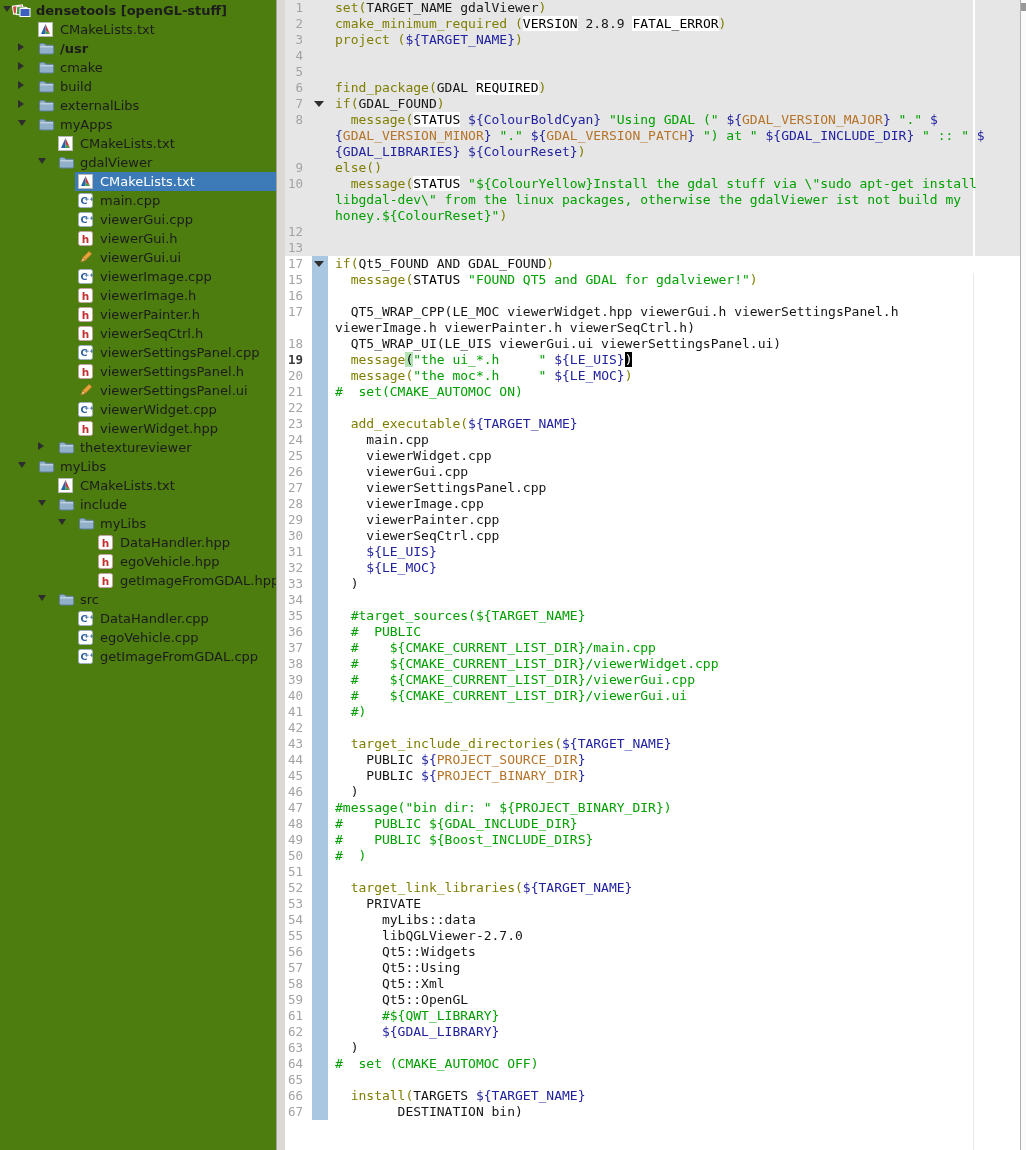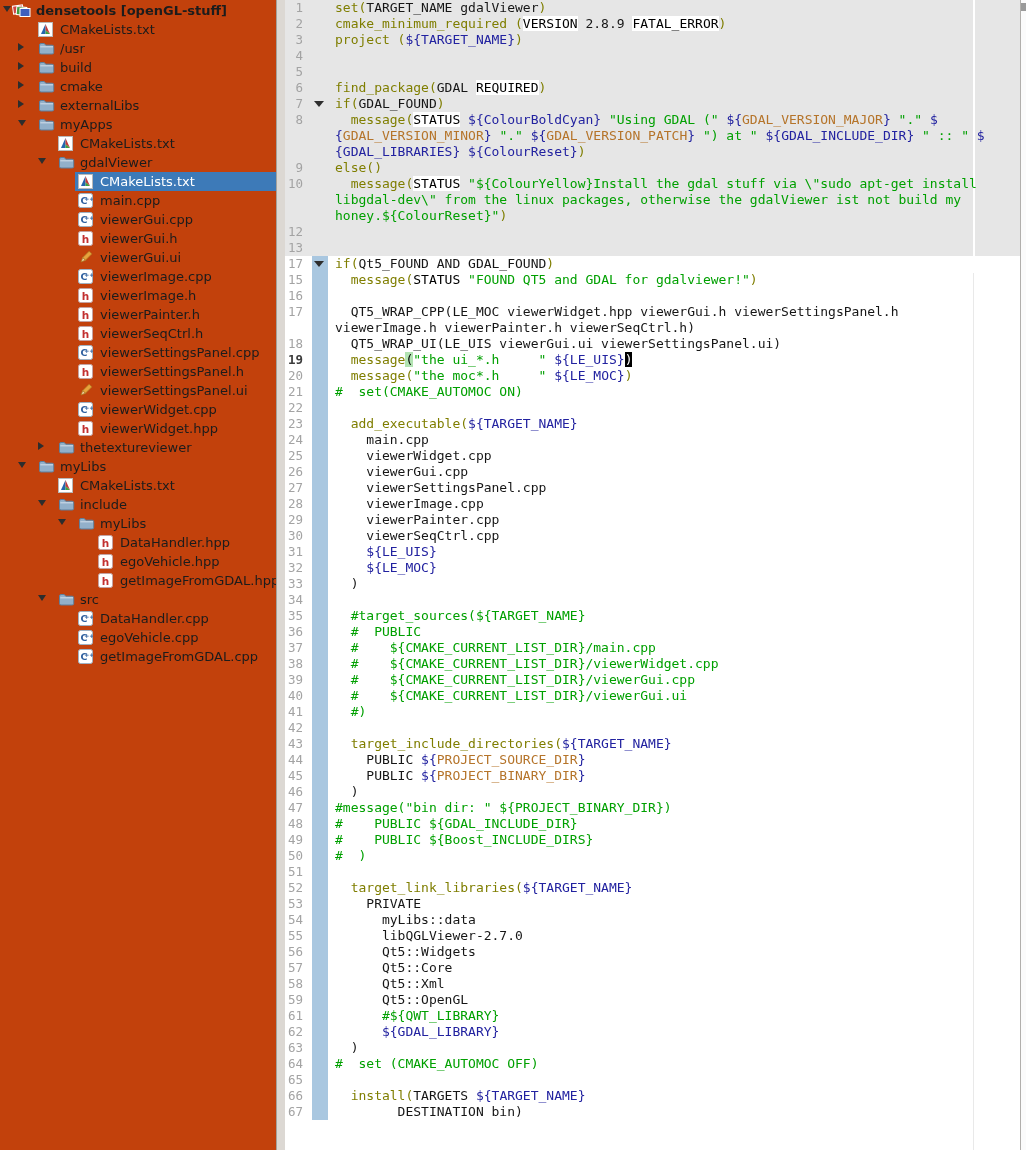--- a/index.html
+++ b/index.html
@@ -1,20 +1,20 @@
 <!DOCTYPE html>
 <html style="--sel: #3d7ab8; --grayreg: #e6e6e6; --bar: #a9c7e0; --gutter: #a3a3a3; --cmd: #7f7e00; --str: #00a000; --cmt: #00a000; --var: #2222a0; --kvar: #b5742a; --kwbg: #ffffff; --brk: #b2e3b2; --cur: #000000;"><head>
 <meta charset="utf-8">
 <style>
   html,body{margin:0;padding:0;background:#fff;}
   body{width:1026px;height:1150px;overflow:hidden;font-family:"DejaVu Sans",sans-serif;}
   #root{position:relative;width:1026px;height:1150px;background:#fff;overflow:hidden;}
 
   
-  #sidebar{position:absolute;left:0;top:0;width:276px;height:1150px;background:#c2410c;overflow:hidden;border-right:1px solid #a5a29c;}
+  #sidebar{position:absolute;left:0;top:0;width:276px;height:1150px;background:#4d7c0f;overflow:hidden;border-right:1px solid #a5a29c;}
   #tree{position:absolute;left:0;top:1px;width:276px;}
   .trow{position:relative;height:19px;line-height:19px;font-size:13px;color:#1c1c1c;white-space:nowrap;}
   .selband{position:absolute;top:0;bottom:0;right:0;background:var(--sel);}
   .arr{position:absolute;top:5px;width:0;height:0;}
   .arr.exp{border-left:4.5px solid transparent;border-right:4.5px solid transparent;border-top:6px solid #2d2d2d;}
   .arr.col{border-top:4.5px solid transparent;border-bottom:4.5px solid transparent;border-left:6px solid #2d2d2d;margin-top:-1px;}
   .ticon{position:absolute;top:2px;width:18px;height:15px;}
   .ticon svg{display:block;}
   .tlabel{position:absolute;top:0;}
   .trow.bold .tlabel{font-weight:bold;}
@@ -82,41 +82,41 @@
           <span class="tlabel" style="left: 60px;">CMakeLists.txt</span>
         </div>
         <div class="trow">
           <span class="arr col" style="left: 18px;"></span>
           <span class="ticon" style="left: 38px;">
             <svg width="17" height="15" viewBox="0 0 17 15">
               <path d="M1.5 4 Q1.5 2.5 3 2.5 L6.2 2.5 L7.8 4.2 L14.2 4.2 Q15.7 4.2 15.7 5.7 L15.7 11.5 Q15.7 13 14.2 13 L3 13 Q1.5 13 1.5 11.5 Z" fill="#92b0ca" stroke="#5e7f9c" stroke-width="1"></path>
               <path d="M2.3 5.8 L15 5.8" stroke="#cddbe7" stroke-width="1.1"></path>
             </svg>
           </span>
-          <span class="tlabel" style="left: 60px;">/usr</span>
+          <span class="tlabel" style="left: 60px; font-weight: bold;">/usr</span>
         </div>
         <div class="trow">
           <span class="arr col" style="left: 18px;"></span>
           <span class="ticon" style="left: 38px;">
             <svg width="17" height="15" viewBox="0 0 17 15">
               <path d="M1.5 4 Q1.5 2.5 3 2.5 L6.2 2.5 L7.8 4.2 L14.2 4.2 Q15.7 4.2 15.7 5.7 L15.7 11.5 Q15.7 13 14.2 13 L3 13 Q1.5 13 1.5 11.5 Z" fill="#92b0ca" stroke="#5e7f9c" stroke-width="1"></path>
               <path d="M2.3 5.8 L15 5.8" stroke="#cddbe7" stroke-width="1.1"></path>
             </svg>
           </span>
+          <span class="tlabel" style="left: 60px;">cmake</span>
+        </div>
+        <div class="trow">
+          <span class="arr col" style="left: 18px;"></span>
+          <span class="ticon" style="left: 38px;">
+            <svg width="17" height="15" viewBox="0 0 17 15">
+              <path d="M1.5 4 Q1.5 2.5 3 2.5 L6.2 2.5 L7.8 4.2 L14.2 4.2 Q15.7 4.2 15.7 5.7 L15.7 11.5 Q15.7 13 14.2 13 L3 13 Q1.5 13 1.5 11.5 Z" fill="#92b0ca" stroke="#5e7f9c" stroke-width="1"></path>
+              <path d="M2.3 5.8 L15 5.8" stroke="#cddbe7" stroke-width="1.1"></path>
+            </svg>
+          </span>
           <span class="tlabel" style="left: 60px;">build</span>
-        </div>
-        <div class="trow">
-          <span class="arr col" style="left: 18px;"></span>
-          <span class="ticon" style="left: 38px;">
-            <svg width="17" height="15" viewBox="0 0 17 15">
-              <path d="M1.5 4 Q1.5 2.5 3 2.5 L6.2 2.5 L7.8 4.2 L14.2 4.2 Q15.7 4.2 15.7 5.7 L15.7 11.5 Q15.7 13 14.2 13 L3 13 Q1.5 13 1.5 11.5 Z" fill="#92b0ca" stroke="#5e7f9c" stroke-width="1"></path>
-              <path d="M2.3 5.8 L15 5.8" stroke="#cddbe7" stroke-width="1.1"></path>
-            </svg>
-          </span>
-          <span class="tlabel" style="left: 60px;">cmake</span>
         </div>
         <div class="trow">
           <span class="arr col" style="left: 18px;"></span>
           <span class="ticon" style="left: 38px;">
             <svg width="17" height="15" viewBox="0 0 17 15">
               <path d="M1.5 4 Q1.5 2.5 3 2.5 L6.2 2.5 L7.8 4.2 L14.2 4.2 Q15.7 4.2 15.7 5.7 L15.7 11.5 Q15.7 13 14.2 13 L3 13 Q1.5 13 1.5 11.5 Z" fill="#92b0ca" stroke="#5e7f9c" stroke-width="1"></path>
               <path d="M2.3 5.8 L15 5.8" stroke="#cddbe7" stroke-width="1.1"></path>
             </svg>
           </span>
           <span class="tlabel" style="left: 60px;">externalLibs</span>
@@ -466,21 +466,21 @@
         <div class="erow"><span class="ln">47</span><div class="bar"></div><span class="code"><span class="t-cmt">#message("bin dir: " ${PROJECT_BINARY_DIR})</span></span></div>
         <div class="erow"><span class="ln">48</span><div class="bar"></div><span class="code"><span class="t-cmt">#    PUBLIC ${GDAL_INCLUDE_DIR}</span></span></div>
         <div class="erow"><span class="ln">49</span><div class="bar"></div><span class="code"><span class="t-cmt">#    PUBLIC ${Boost_INCLUDE_DIRS}</span></span></div>
         <div class="erow"><span class="ln">50</span><div class="bar"></div><span class="code"><span class="t-cmt">#  )</span></span></div>
         <div class="erow"><span class="ln">51</span><div class="bar"></div><span class="code"></span></div>
         <div class="erow"><span class="ln">52</span><div class="bar"></div><span class="code"><span class="t-arg">  </span><span class="t-cmd">target_link_libraries(</span><span class="t-var">${TARGET_NAME}</span></span></div>
         <div class="erow"><span class="ln">53</span><div class="bar"></div><span class="code"><span class="t-arg">    PRIVATE</span></span></div>
         <div class="erow"><span class="ln">54</span><div class="bar"></div><span class="code"><span class="t-arg">      myLibs::data</span></span></div>
         <div class="erow"><span class="ln">55</span><div class="bar"></div><span class="code"><span class="t-arg">      libQGLViewer-2.7.0</span></span></div>
         <div class="erow"><span class="ln">56</span><div class="bar"></div><span class="code"><span class="t-arg">      Qt5::Widgets</span></span></div>
-        <div class="erow"><span class="ln">57</span><div class="bar"></div><span class="code"><span class="t-arg">      Qt5::Core</span></span></div>
+        <div class="erow"><span class="ln">57</span><div class="bar"></div><span class="code"><span class="t-arg">      Qt5::Using</span></span></div>
         <div class="erow"><span class="ln">58</span><div class="bar"></div><span class="code"><span class="t-arg">      Qt5::Xml</span></span></div>
         <div class="erow"><span class="ln">59</span><div class="bar"></div><span class="code"><span class="t-arg">      Qt5::OpenGL</span></span></div>
         <div class="erow"><span class="ln">61</span><div class="bar"></div><span class="code"><span class="t-cmt">      #${QWT_LIBRARY}</span></span></div>
         <div class="erow"><span class="ln">62</span><div class="bar"></div><span class="code"><span class="t-arg">      </span><span class="t-var">${GDAL_LIBRARY}</span></span></div>
         <div class="erow"><span class="ln">63</span><div class="bar"></div><span class="code"><span class="t-arg">  )</span></span></div>
         <div class="erow"><span class="ln">64</span><div class="bar"></div><span class="code"><span class="t-cmt">#  set (CMAKE_AUTOMOC OFF)</span></span></div>
         <div class="erow"><span class="ln">65</span><div class="bar"></div><span class="code"></span></div>
         <div class="erow"><span class="ln">66</span><div class="bar"></div><span class="code"><span class="t-arg">  </span><span class="t-cmd">install(</span><span class="t-arg">TARGETS </span><span class="t-var">${TARGET_NAME}</span></span></div>
         <div class="erow"><span class="ln">67</span><div class="bar"></div><span class="code"><span class="t-arg">        DESTINATION bin)</span></span></div>
       </div>

